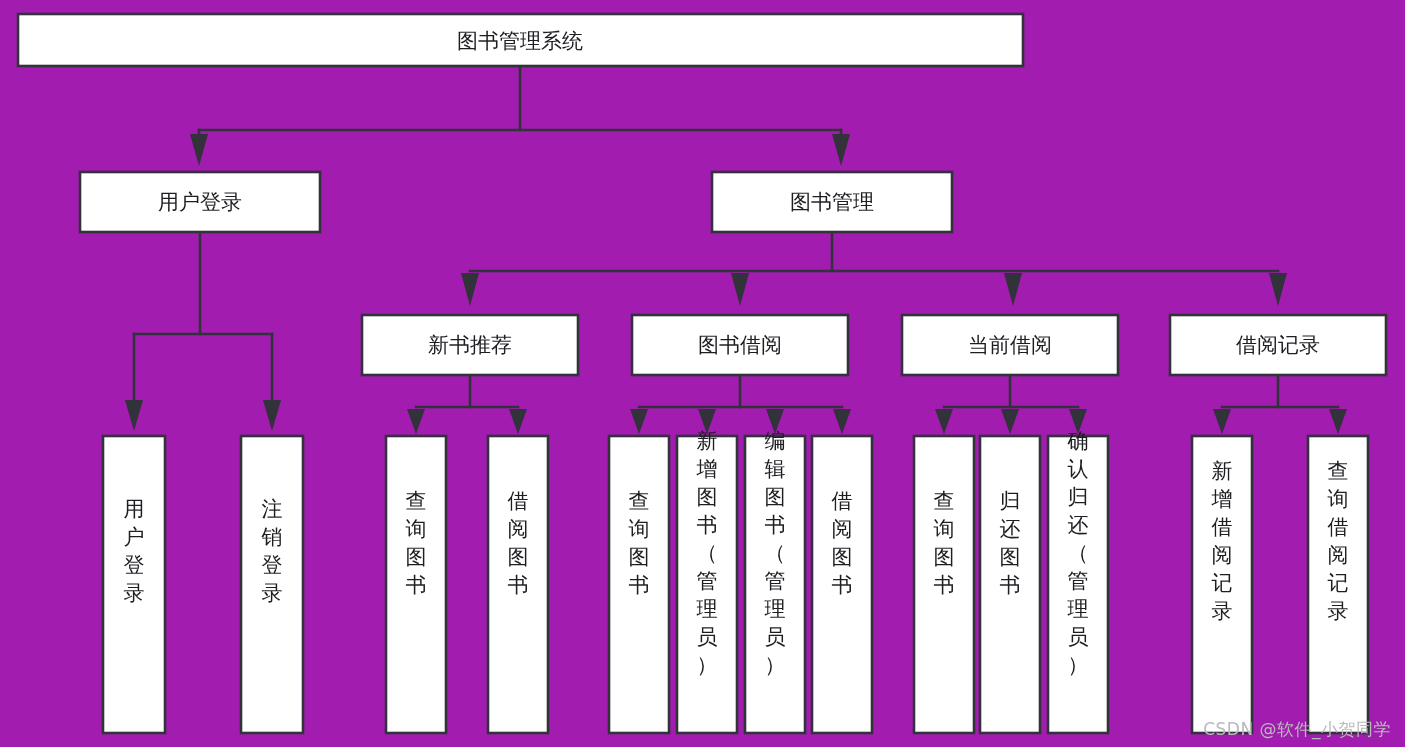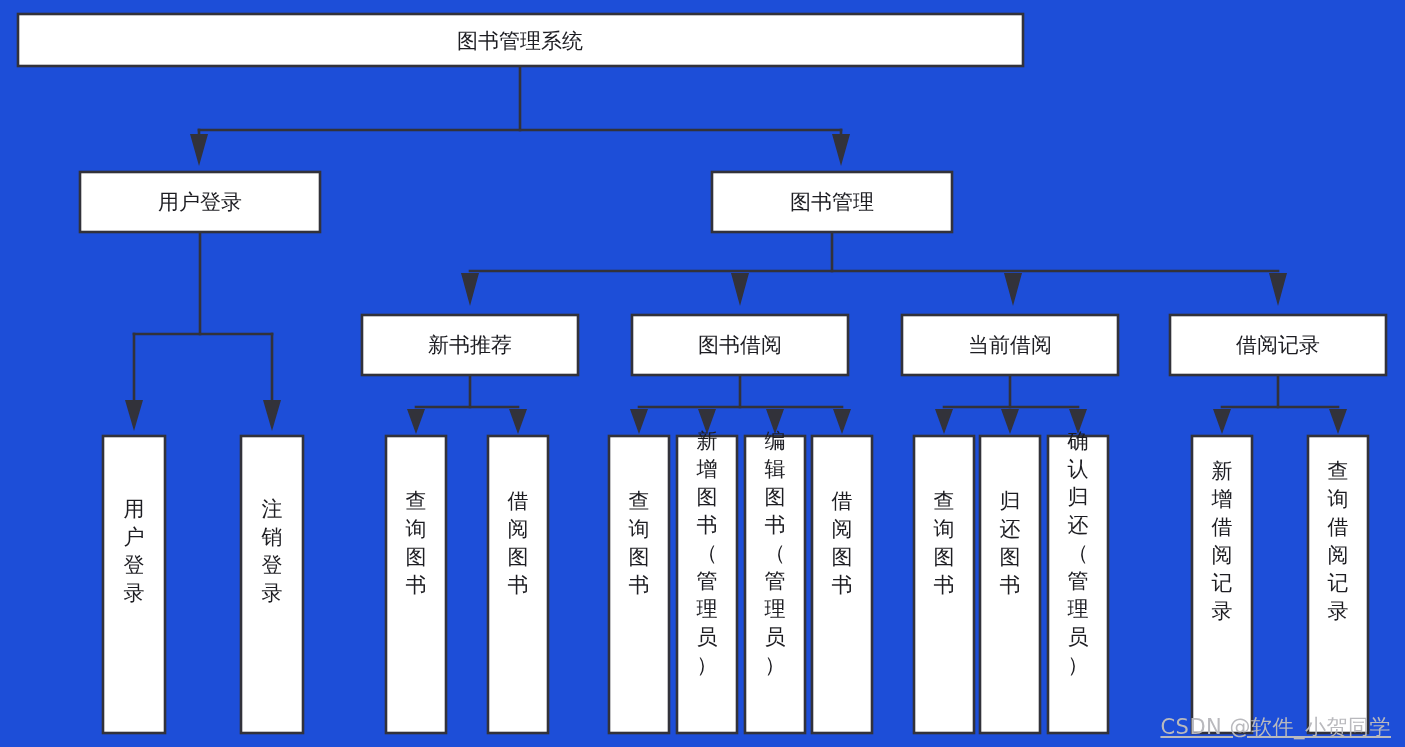--- a/index.html
+++ b/index.html
@@ -11,21 +11,21 @@
   body {
     width: 1405px;
     height: 747px;
     font-family: "DejaVu Sans", "Liberation Sans", sans-serif;
     overflow: hidden;
   }
   #diagram-root {
     position: relative;
     width: 1405px;
     height: 747px;
-    background: #1d4ed8;
+    background: #a21caf;
   }
   svg#tree-svg {
     position: absolute;
     left: 0;
     top: 0;
     width: 1405px;
     height: 747px;
     display: block;
   }
   .node-box {
@@ -54,26 +54,25 @@
     font-family: "DejaVu Sans", "Liberation Sans", sans-serif;
     font-size: 21px;
     fill: #1d1d22;
     text-anchor: middle;
   }
   .watermark-text {
     position: absolute;
     right: 14px;
     bottom: 6px;
     font-family: "DejaVu Sans", "Liberation Sans", sans-serif;
-    font-size: 21px;
+    font-size: 17px;
     color: #b9b9bd;
     letter-spacing: 0.5px;
     white-space: nowrap;
     user-select: none;
-    text-decoration: underline;
   }
 </style>
 </head>
 <body>
 
 <div id="diagram-root">
 
   <svg id="tree-svg" viewBox="0 0 1405 747">
 
     <g>

